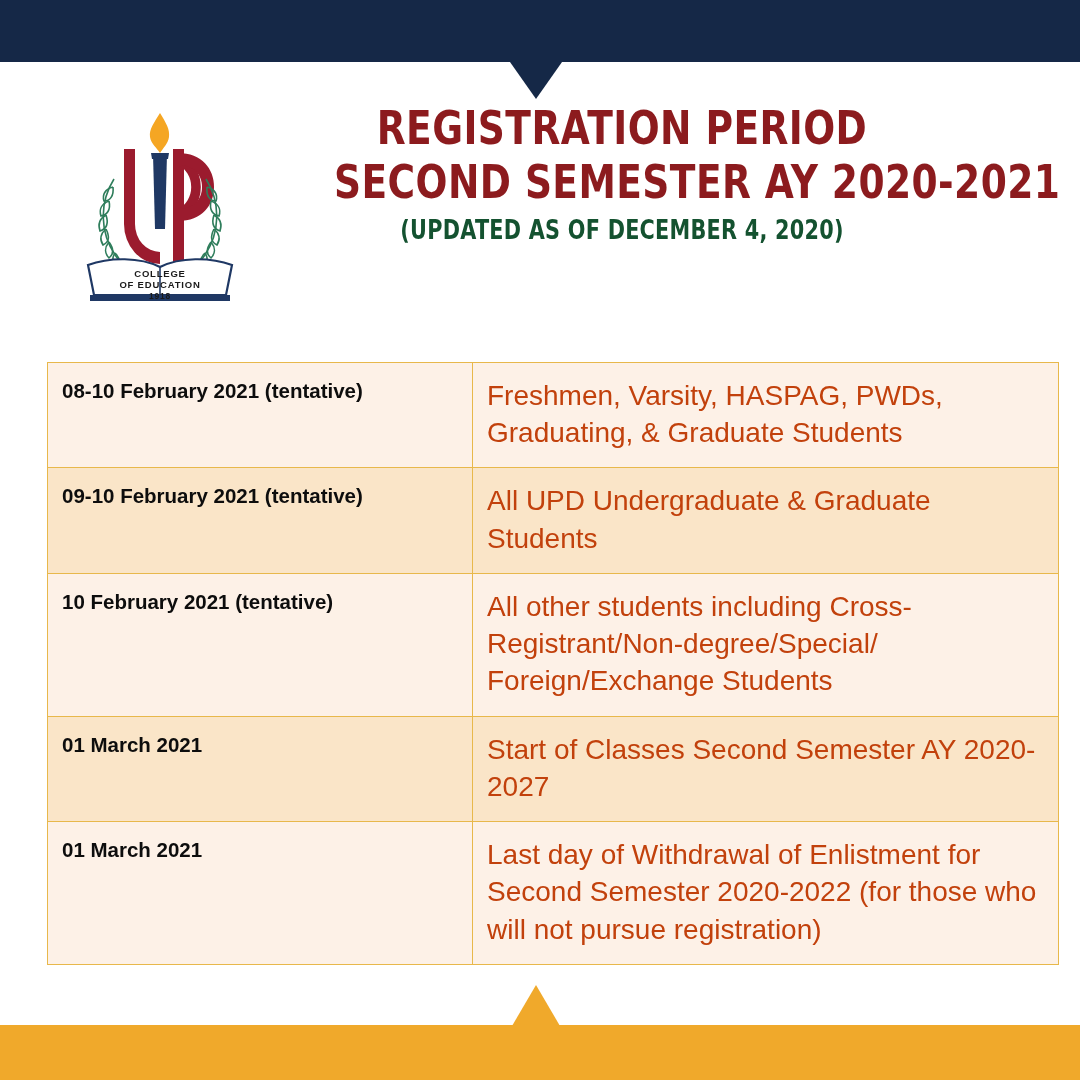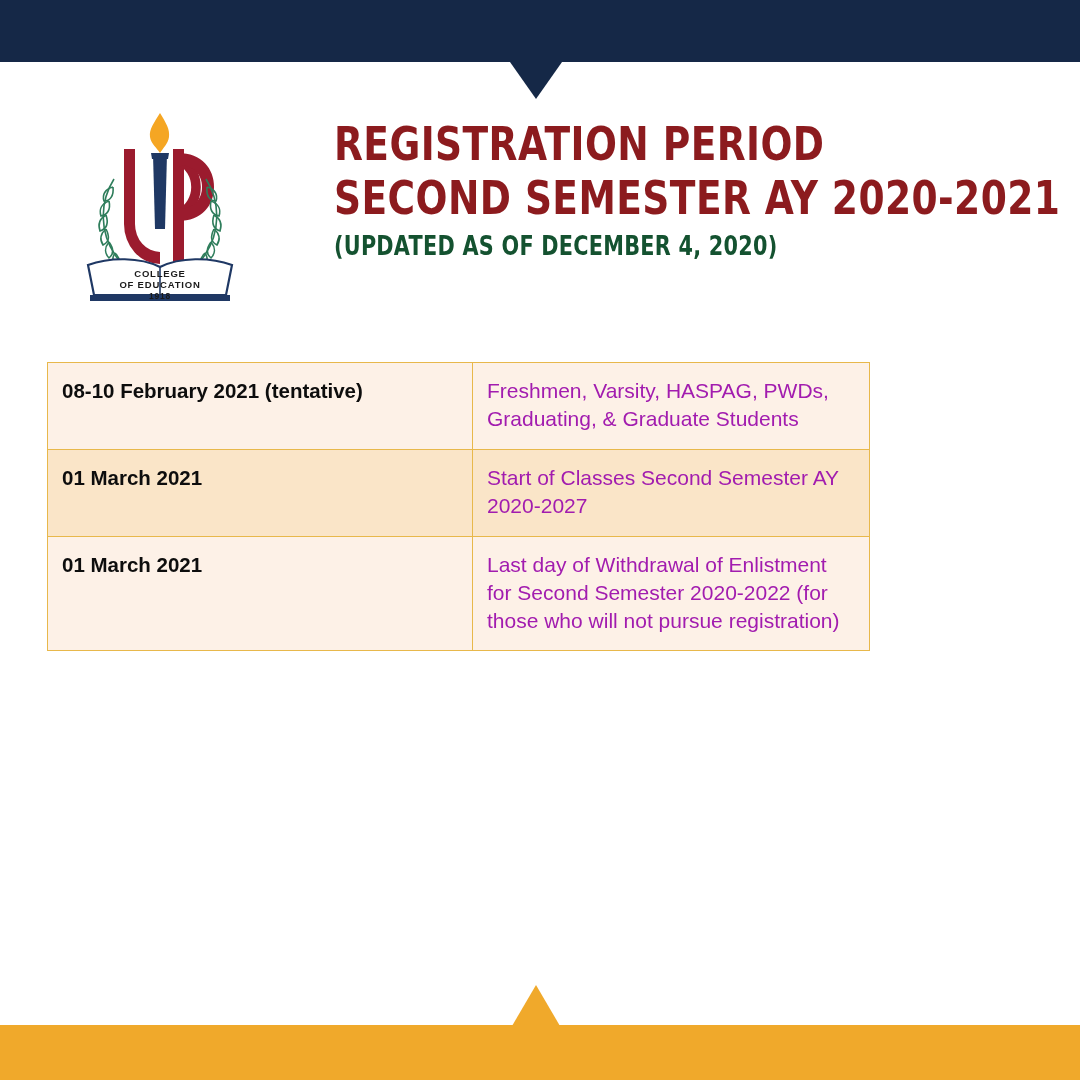--- a/index.html
+++ b/index.html
@@ -61,23 +61,23 @@
   #logo {
     position: absolute;
     left: 74px;
     top: 17px;
     width: 172px;
     height: 196px;
   }
   #title-block {
     position: absolute;
     left: 262px;
-    top: 28px;
+    top: 12px;
     width: 720px;
-    text-align: left;
+    text-align: center;
   }
   .title-line {
     font-family: "DejaVu Sans", sans-serif;
     font-weight: bold;
     color: #8C1B1E;
     letter-spacing: 0.5px;
     line-height: 1.0;
     transform: scaleX(0.80);
     transform-origin: center center;
     white-space: nowrap;
@@ -94,43 +94,43 @@
     transform: scaleX(0.80);
     transform-origin: center center;
     white-space: nowrap;
   }
 
   
   #schedule-table {
     position: absolute;
     left: 47px;
     top: 362px;
-    width: 823px;
+    width: 1012px;
     border-collapse: collapse;
     table-layout: fixed;
   }
   #schedule-table td {
     border: 1px solid #E8B84B;
     vertical-align: top;
     padding: 14px 14px 16px 14px;
     line-height: 1.33;
   }
   .row-light td { background: #FDF1E7; }
   .row-dark  td { background: #FAE5C8; }
 
   .cell-date {
     width: 396px;
     font-size: 20.5px;
     font-weight: bold;
     color: #0d0d0d;
   }
   .cell-desc {
-    font-size: 21px;
+    font-size: 28px;
     font-weight: normal;
-    color: #a21caf;
+    color: #c2410c;
   }
 </style>
 </head>
 <body>
 
 <div id="top-banner"></div>
 <div id="top-banner-notch"></div>
 
 <div id="header">
 
@@ -186,20 +186,28 @@
 
 </div>
 
 <table id="schedule-table">
   <tbody>
     <tr class="row-light">
       <td class="cell-date">08-10 February 2021 (tentative)</td>
       <td class="cell-desc">Freshmen, Varsity, HASPAG, PWDs, Graduating, &amp; Graduate Students</td>
     </tr>
     <tr class="row-dark">
+      <td class="cell-date">09-10 February 2021 (tentative)</td>
+      <td class="cell-desc">All UPD Undergraduate &amp; Graduate Students</td>
+    </tr>
+    <tr class="row-light">
+      <td class="cell-date">10 February 2021 (tentative)</td>
+      <td class="cell-desc">All other students including Cross-Registrant/Non-degree/Special/ Foreign/Exchange Students</td>
+    </tr>
+    <tr class="row-dark">
       <td class="cell-date">01 March 2021</td>
       <td class="cell-desc">Start of Classes Second Semester AY 2020-2027</td>
     </tr>
     <tr class="row-light">
       <td class="cell-date">01 March 2021</td>
       <td class="cell-desc">Last day of Withdrawal of Enlistment for Second Semester 2020-2022 (for those who will not pursue registration)</td>
     </tr>
   </tbody>
 </table>
 

